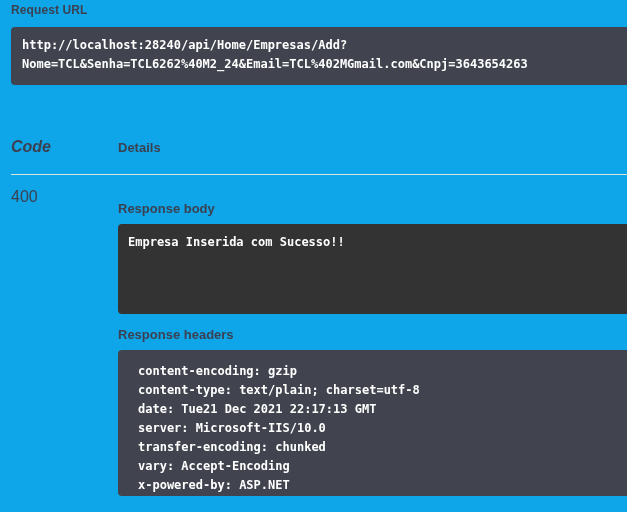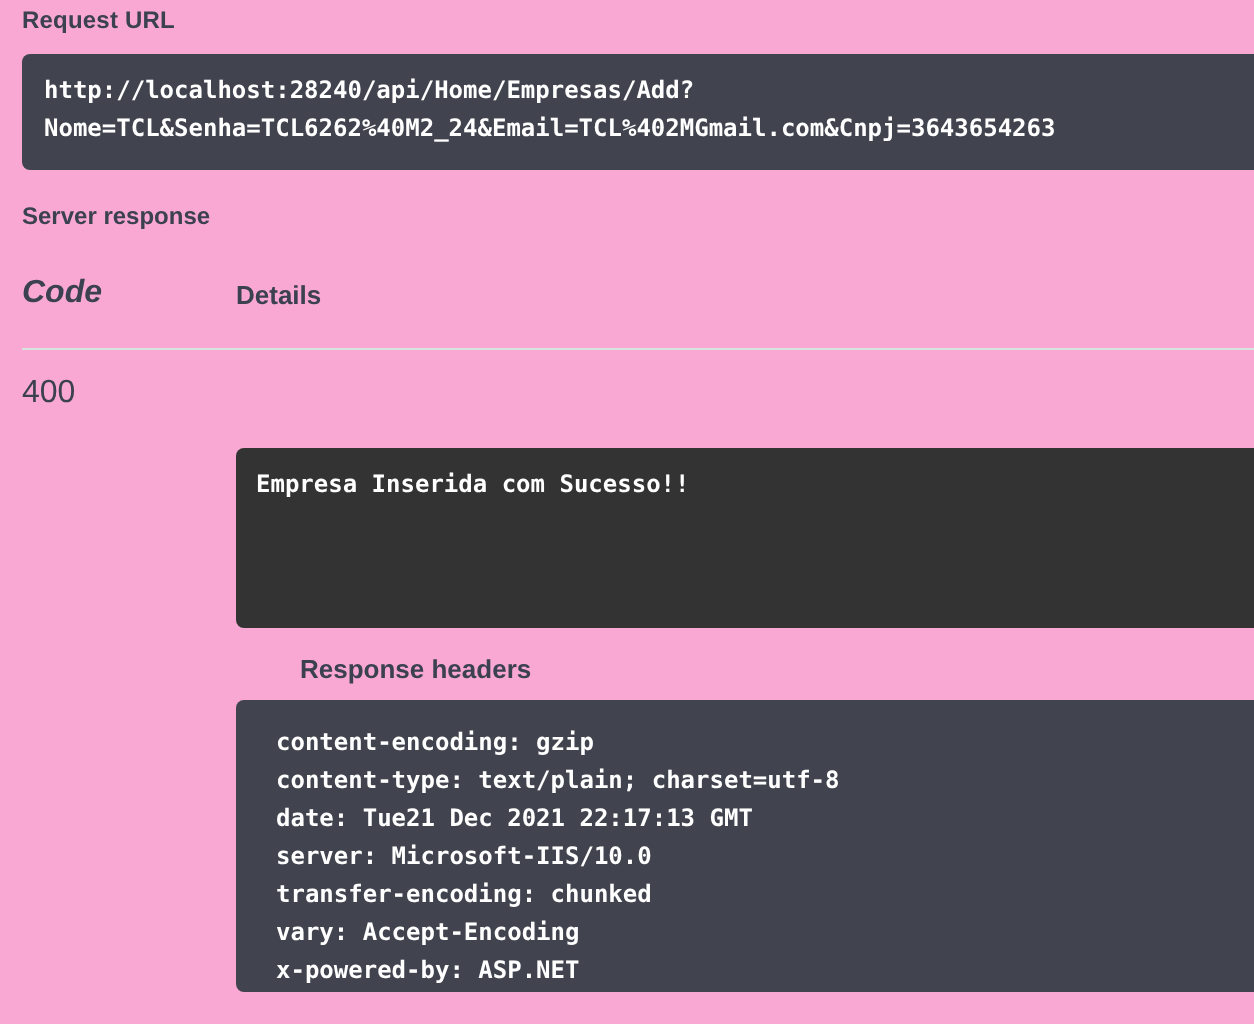--- a/index.html
+++ b/index.html
@@ -11,21 +11,21 @@
     height: 512px;
     background: #e8f6f0;
     font-family: "Liberation Sans", sans-serif;
     color: #3b4151;
     overflow: hidden;
   }
   .page {
     position: relative;
     width: 627px;
     height: 512px;
-    background: #f9a8d4;
+    background: #0ea5e9;
   }
 
   
   .req-label {
     position: absolute;
     left: 11px;
     top: 3px;
     font-size: 12px;
     font-weight: bold;
     color: #3b4151;
@@ -123,21 +123,20 @@
   }
 
   
   .resp-headers-label {
     position: absolute;
     left: 118px;
     top: 327px;
     font-size: 13px;
     font-weight: bold;
     color: #3b4151;
-    margin-left: 32px;
   }
   .headers-box {
     position: absolute;
     left: 118px;
     top: 350px;
     width: 530px;
     height: 146px;
     background: #41444e;
     border-radius: 4px;
     box-sizing: border-box;
@@ -157,30 +156,30 @@
 
 <div class="page">
 
   <div class="req-label">Request URL</div>
 
   <div class="url-box">
     <div class="url-text">http://localhost:28240/api/Home/Empresas/Add?</div>
     <div class="url-text">Nome=TCL&amp;Senha=TCL6262%40M2_24&amp;Email=TCL%402MGmail.com&amp;Cnpj=3643654263</div>
   </div>
 
-  <div class="server-response-label">Server response</div>
 
   <div class="col-code">Code</div>
 
   <div class="col-details">Details</div>
 
   <div class="divider"></div>
 
   <div class="code-value">400</div>
 
+  <div class="resp-body-label">Response body</div>
 
   <div class="body-box">
     <div class="body-text">Empresa Inserida com Sucesso!!</div>
   </div>
 
   <div class="resp-headers-label">Response headers</div>
 
   <div class="headers-box">
     <div class="header-line">content-encoding: gzip</div>
     <div class="header-line">content-type: text/plain; charset=utf-8</div>

